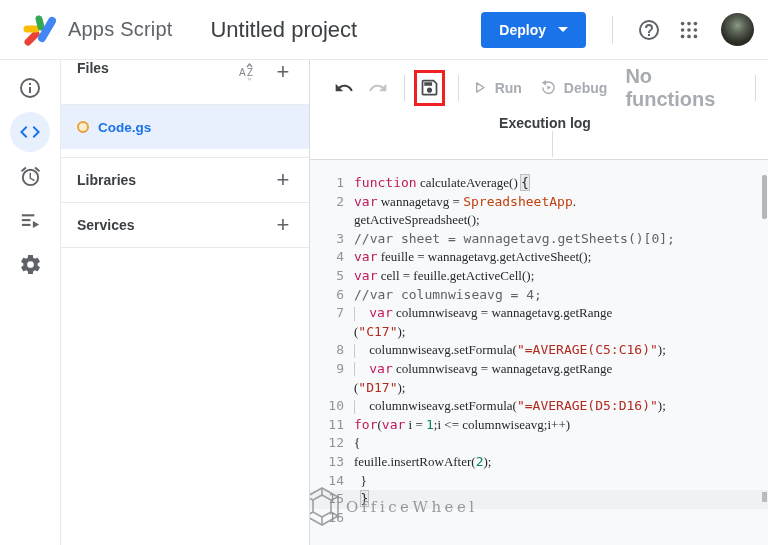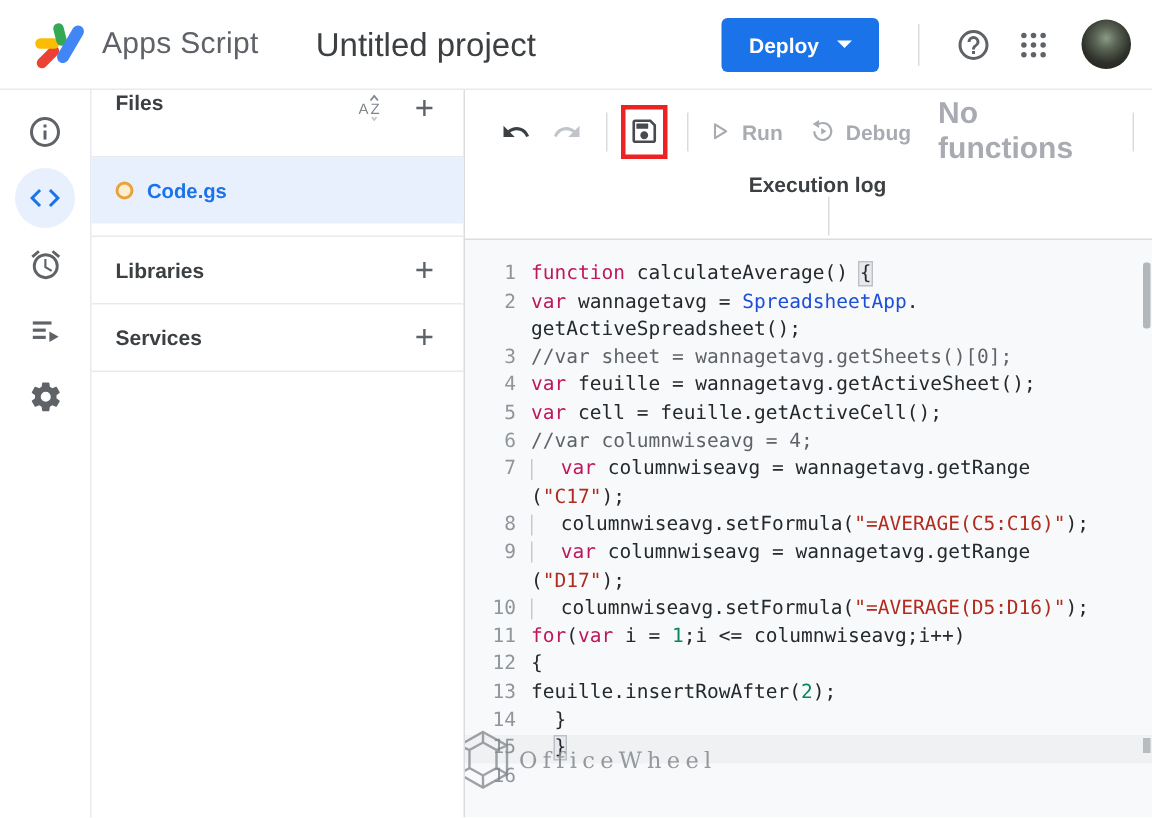--- a/index.html
+++ b/index.html
@@ -74,25 +74,25 @@
                font-family:"DejaVu Sans Mono", monospace; font-size:13px; line-height:18.6px;
                overflow:hidden; }
   .code-row { display:flex; height:18.6px; white-space:pre; }
   .code-row.current { background:rgba(60,64,67,0.045); }
   .gutter { width:34px; padding-right:10px; box-sizing:content-box; text-align:right;
             color:#8f959b; flex-shrink:0; user-select:none; }
   .line-content { white-space:pre; }
   .guide { display:inline-block; width:12px; height:14px; border-left:1px solid #c6cacf;
            vertical-align:middle; }
   .tk-k { color:#be185d; }
-  .tk-p { color:#24292d; }
+  .tk-p { color:#24292d;font-family:Liberation Serif, serif; }
   .tk-s { color:#b22b1f; }
   .tk-n { color:#098658; }
   .tk-c { color:#5f6368; }
-  .tk-g { color:#1d4ed8; }
+  .tk-g { color:#c2410c; }
   .tk-b { color:#24292d; background:#e7e9ec; outline:1px solid #bdc1c6; }
 
   .watermark { position:absolute; left:-8px; top:326px; display:flex; align-items:center;
                pointer-events:none; opacity:.85; }
   .wm-text { font-family:"DejaVu Serif", serif; font-size:15px; letter-spacing:3.5px;
              color:#85898e; margin-left:4px; }
   .scroll-thumb { position:absolute; right:1px; top:15px; width:5px; height:44px;
                   background:#9ba0a5; opacity:.75; border-radius:2px; }
   .ruler-mark { position:absolute; right:1px; top:332px; width:5px; height:10px;
                 background:#8a8f94; opacity:.55; }

